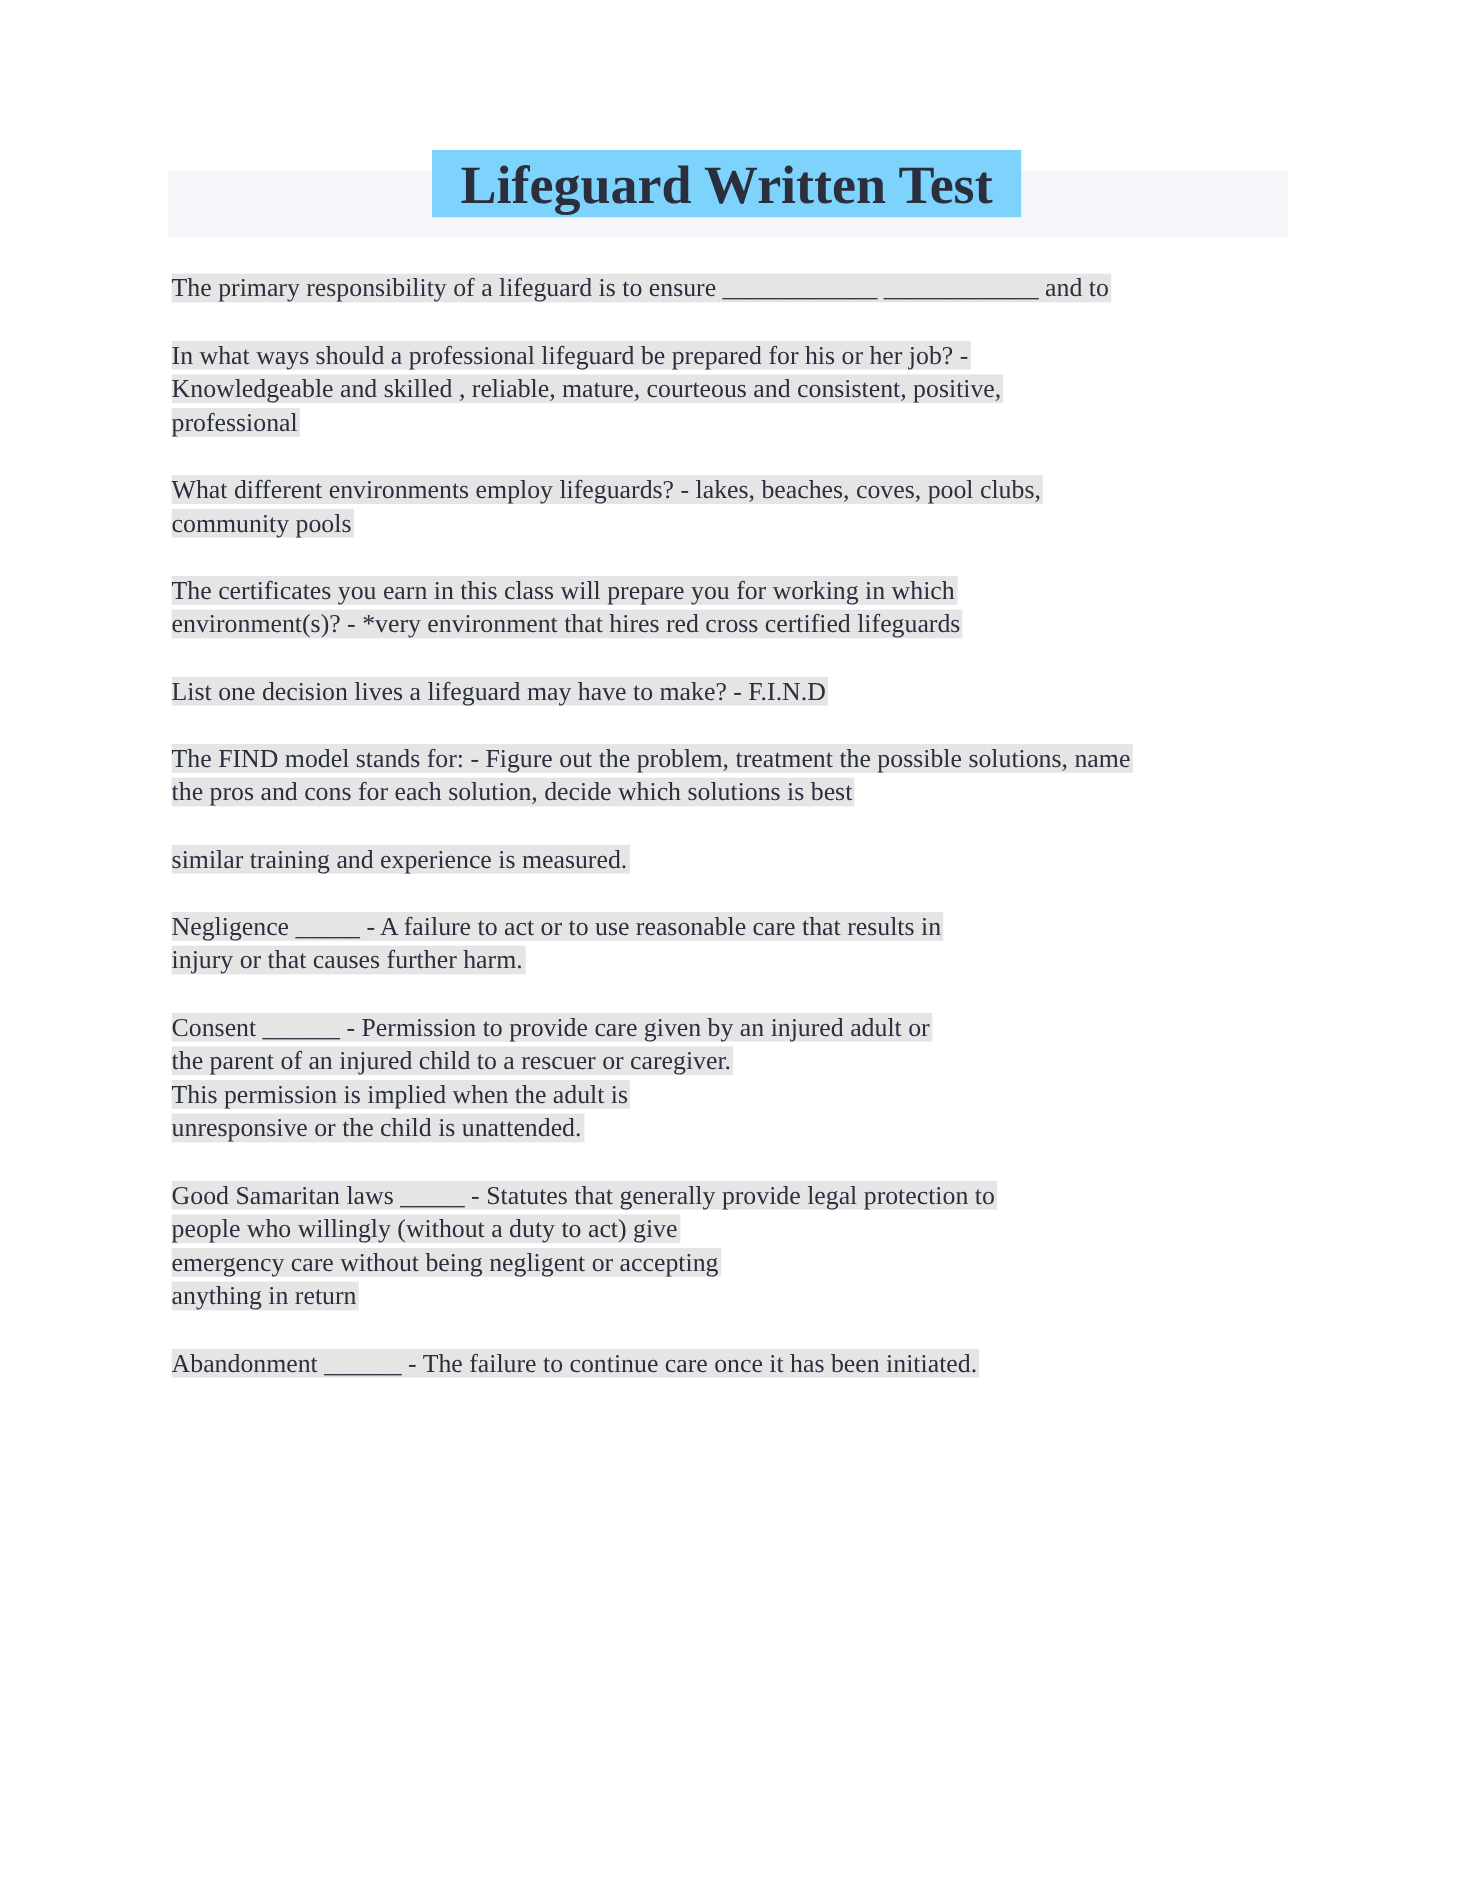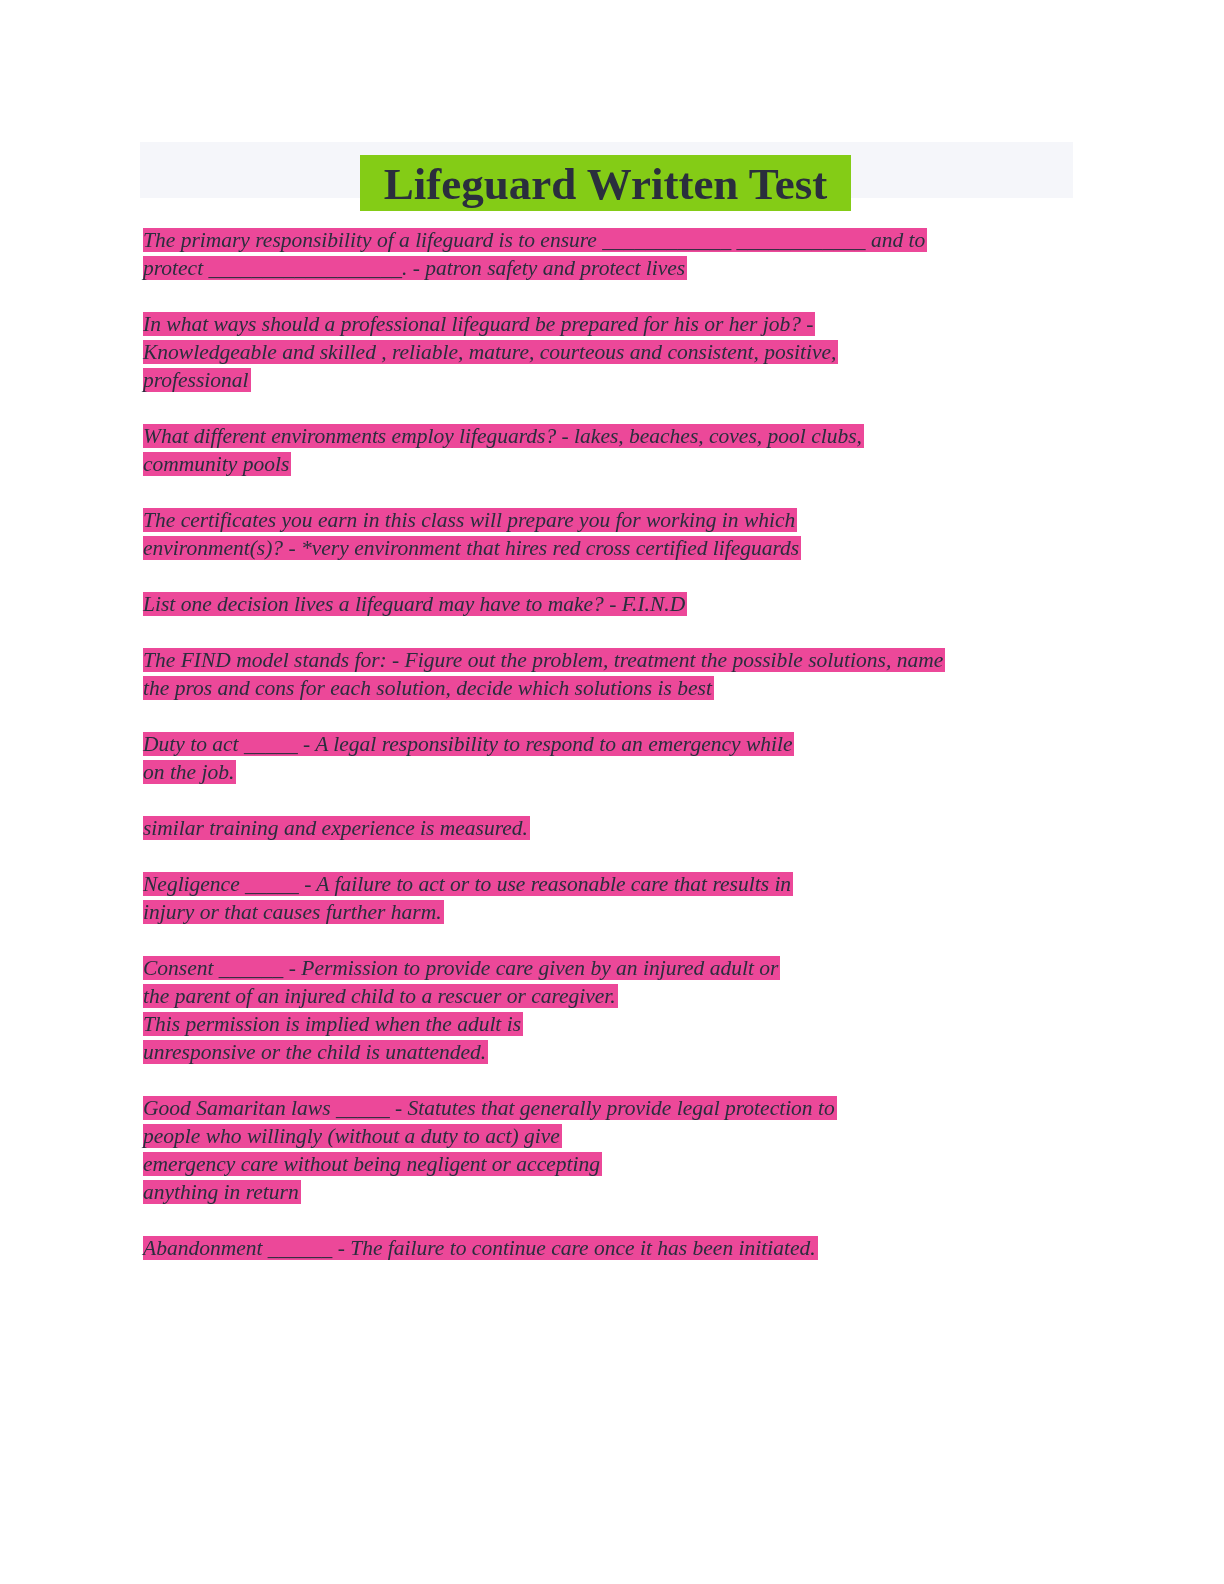--- a/index.html
+++ b/index.html
@@ -1,63 +1,58 @@
 <!DOCTYPE html>
 <html><head>
 <meta charset="utf-8">
 <style>
   html, body { margin: 0; padding: 0; background: #ffffff; }
   body { width: 1224px; height: 1584px; position: relative; overflow: hidden;
          font-family: "DejaVu Serif", "Liberation Serif", serif; color: #2a2e3d; }
   .title-band { position: absolute; left: 140px; top: 142px; width: 933px; height: 56px;
                 background: #f5f6fa; }
-  .title { position: absolute; left: 360px; top: 155px; height: 56px; width: 491px;
-           background: #84cc16; color: #2a2e3d; font-family: "Liberation Serif", serif;
+  .title { position: absolute; left: 360px; top: 125px; height: 56px; width: 491px;
+           background: #7dd3fc; color: #2a2e3d; font-family: "Liberation Serif", serif;
            font-weight: bold; font-size: 45px; line-height: 58px; text-align: center;
            letter-spacing: 0px; white-space: nowrap; }
   .content { position: absolute; left: 143px; top: 226px; width: 930px; }
   .qa { margin: 0 0 28px 0; }
   .line { display: block; height: 28px; line-height: 28px; }
-  .line span { background: #ec4899; font-family: "Liberation Serif", serif; font-size: 21.5px;
-               white-space: pre; padding-right: 2px; font-style: italic; }
+  .line span { background: #e5e5e5; font-family: "Liberation Serif", serif; font-size: 21.5px;
+               white-space: pre; padding-right: 2px; }
 </style>
 </head>
 <body>
 
 <div class="title-band"></div>
 <div class="title">Lifeguard Written Test</div>
 
 <div class="content">
   <div class="qa">
     <div class="line"><span>The primary responsibility of a lifeguard is to ensure ____________ ____________ and to</span></div>
-    <div class="line"><span>protect __________________. - patron safety and protect lives</span></div>
   </div>
   <div class="qa">
     <div class="line"><span>In what ways should a professional lifeguard be prepared for his or her job? -</span></div>
     <div class="line"><span>Knowledgeable and skilled , reliable, mature, courteous and consistent, positive,</span></div>
     <div class="line"><span>professional</span></div>
   </div>
   <div class="qa">
     <div class="line"><span>What different environments employ lifeguards? - lakes, beaches, coves, pool clubs,</span></div>
     <div class="line"><span>community pools</span></div>
   </div>
   <div class="qa">
     <div class="line"><span>The certificates you earn in this class will prepare you for working in which</span></div>
     <div class="line"><span>environment(s)? - *very environment that hires red cross certified lifeguards</span></div>
   </div>
   <div class="qa">
     <div class="line"><span>List one decision lives a lifeguard may have to make? - F.I.N.D</span></div>
   </div>
   <div class="qa">
     <div class="line"><span>The FIND model stands for: - Figure out the problem, treatment the possible solutions, name</span></div>
     <div class="line"><span>the pros and cons for each solution, decide which solutions is best</span></div>
-  </div>
-  <div class="qa">
-    <div class="line"><span>Duty to act _____ - A legal responsibility to respond to an emergency while</span></div>
-    <div class="line"><span>on the job.</span></div>
   </div>
   <div class="qa">
     <div class="line"><span>similar training and experience is measured.</span></div>
   </div>
   <div class="qa">
     <div class="line"><span>Negligence _____ - A failure to act or to use reasonable care that results in</span></div>
     <div class="line"><span>injury or that causes further harm.</span></div>
   </div>
   <div class="qa">
     <div class="line"><span>Consent ______ - Permission to provide care given by an injured adult or</span></div>

